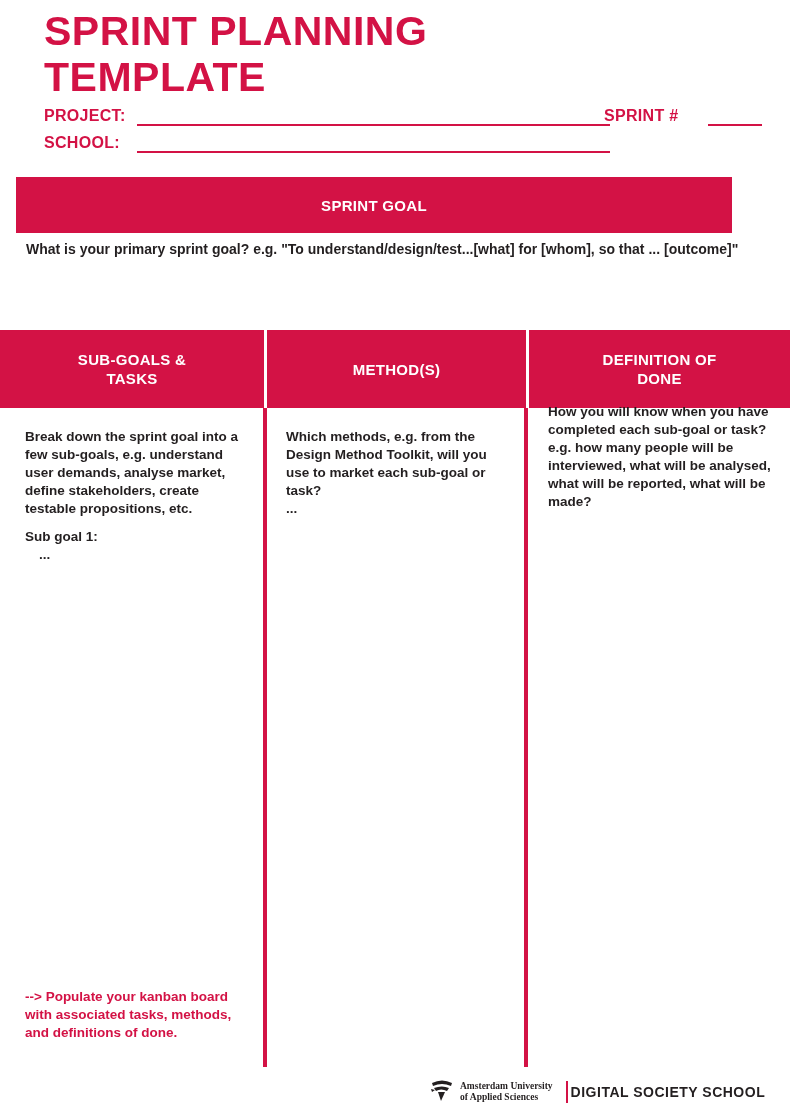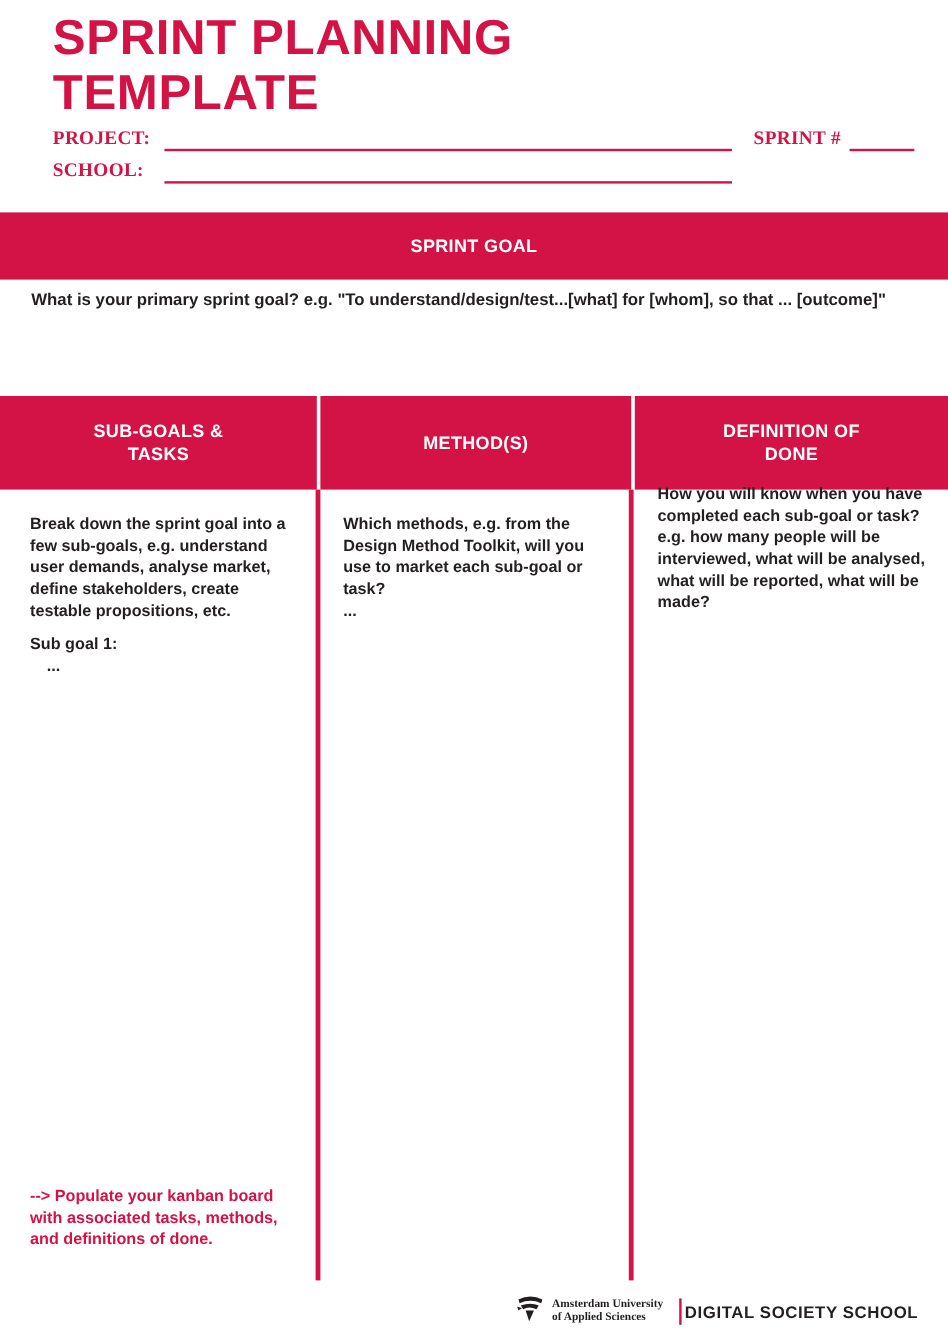--- a/index.html
+++ b/index.html
@@ -5,25 +5,25 @@
   html, body { margin:0; padding:0; }
   body {
     width:790px; height:1117px; background:#ffffff; position:relative; overflow:hidden;
     font-family:"Liberation Sans", sans-serif; color:#231f20;
   }
   .title {
     position:absolute; left:44px; top:8px; margin:0;
     font-size:41px; line-height:46px; font-weight:bold; color:#d31245; letter-spacing:0.5px;
   }
   .field-label {
-    position:absolute; font-size:16px; font-weight:bold; color:#d31245; letter-spacing:0.3px;font-family:Liberation Serif, serif;
+    position:absolute; font-size:16px; font-weight:bold; color:#d31245; letter-spacing:0.3px;
   }
   .field-line { position:absolute; height:2px; background:#d31245; }
   .band {
-    position:absolute; left:0; width:790px; background:#d31245; color:#ffffff;
+    position:absolute; left:16px; width:716px; background:#d31245; color:#ffffff;
     display:flex; align-items:center; justify-content:center; font-weight:bold;
   }
   .goal-prompt {
     position:absolute; left:26px; top:241px; font-size:14px; font-weight:bold; color:#231f20; white-space:nowrap;
   }
   .col-head {
     position:absolute; top:330px; height:78px; background:#d31245; color:#ffffff;
     display:flex; align-items:center; justify-content:center; text-align:center;
     font-size:15px; font-weight:bold; line-height:19px; letter-spacing:0.3px;
   }
@@ -48,21 +48,21 @@
   <span>SPRINT PLANNING</span><br>
   <span>TEMPLATE</span>
 </h1>
 
 <span class="field-label" style="left:44px; top:107px;">PROJECT:</span>
 <div class="field-line" style="left:137px; top:124px; width:473px;"></div>
 
 <span class="field-label" style="left:44px; top:134px;">SCHOOL:</span>
 <div class="field-line" style="left:137px; top:151px; width:473px;"></div>
 
-<span class="field-label" style="left:628px; top:107px;">SPRINT #</span>
+<span class="field-label" style="left:604px; top:107px;">SPRINT #</span>
 <div class="field-line" style="left:708px; top:124px; width:54px;"></div>
 
 <div class="band" style="top:177px; height:56px; font-size:15px; letter-spacing:0.3px;">
   <span>SPRINT GOAL</span>
 </div>
 <div class="goal-prompt">What is your primary sprint goal? e.g. "To understand/design/test...[what] for [whom], so that ... [outcome]"</div>
 <div style="position:absolute; left:0; top:262px; width:790px; height:66px;"></div>
 
 <div class="col-head" style="left:0; width:264px;">
   <div><span>SUB-GOALS &amp;</span><br><span>TASKS</span></div>

